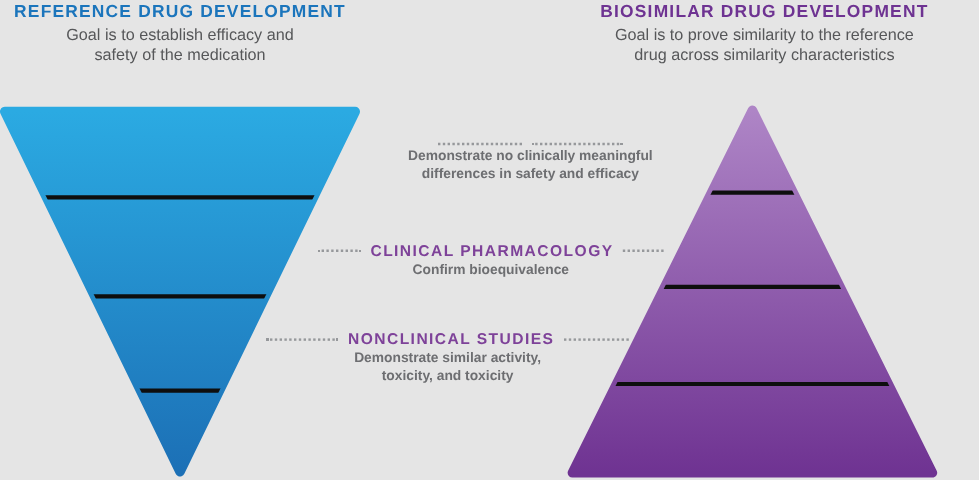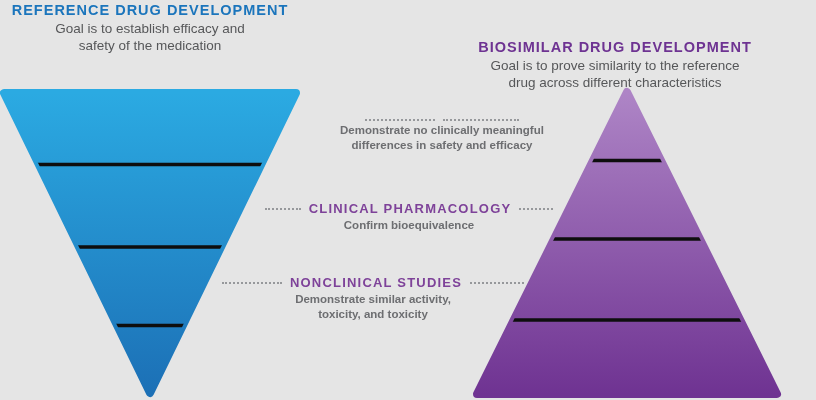--- a/index.html
+++ b/index.html
@@ -3,21 +3,21 @@
 <meta charset="utf-8">
 <style>
   html,body{margin:0;padding:0;background:#ffffff;}
   .stage{
     position:relative;width:816px;height:400px;background:#e5e5e5;overflow:hidden;
     font-family:Liberation Sans, sans-serif;
   }
   
   .header{position:absolute;top:2px;text-align:center;}
   .header-left{left:0;width:300px;}
-  .header-right{left:440px;width:350px;margin-top:37px;}
+  .header-right{left:462px;width:350px;}
   .header-title{font-size:14.5px;font-weight:bold;letter-spacing:1px;line-height:16px;}
   .header-left .header-title{color:#1b75bc;}
   .header-right .header-title{color:#6e3392;}
   .header-sub{font-size:13.5px;color:#565759;line-height:16.5px;margin-top:3px;}
   
   .shape{position:absolute;top:85px;}
   .shape-left{left:0;width:300px;height:315px;}
   .shape-right{left:470px;width:316px;height:315px;}
   
   .tier{position:absolute;display:flex;flex-direction:column;align-items:center;width:330px;}
@@ -44,21 +44,21 @@
     <div class="header-sub">
       <div>Goal is to establish efficacy and</div>
       <div>safety of the medication</div>
     </div>
   </div>
 
   <div class="header header-right">
     <div class="header-title">BIOSIMILAR DRUG DEVELOPMENT</div>
     <div class="header-sub">
       <div>Goal is to prove similarity to the reference</div>
-      <div>drug across different characteristics</div>
+      <div>drug across similarity characteristics</div>
     </div>
   </div>
 
   <div class="shape shape-left">
     <svg width="300" height="315" viewBox="0 0 300 315">
       <defs>
         <linearGradient id="gradBlue" x1="0" y1="0" x2="0" y2="1">
           <stop offset="0" stop-color="#2baae2"></stop>
           <stop offset="1" stop-color="#1c70b6"></stop>
         </linearGradient>

